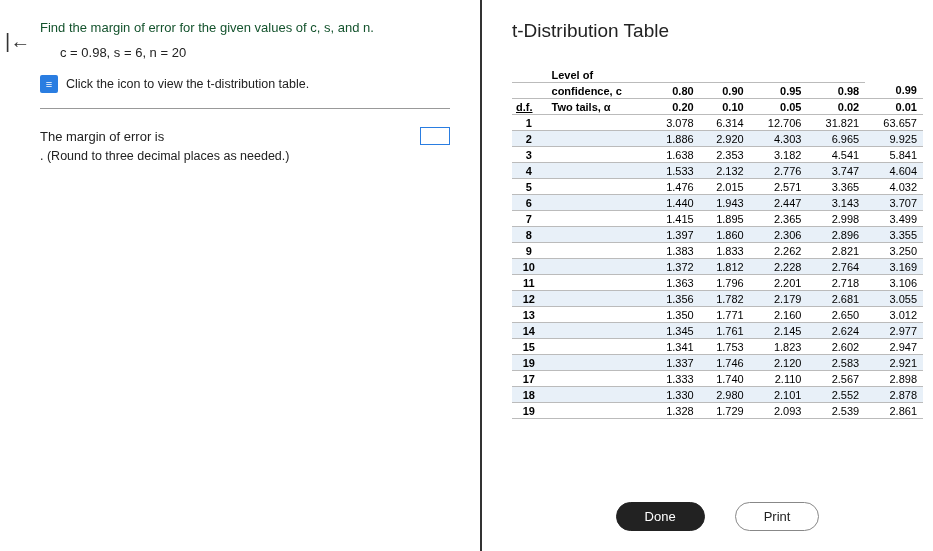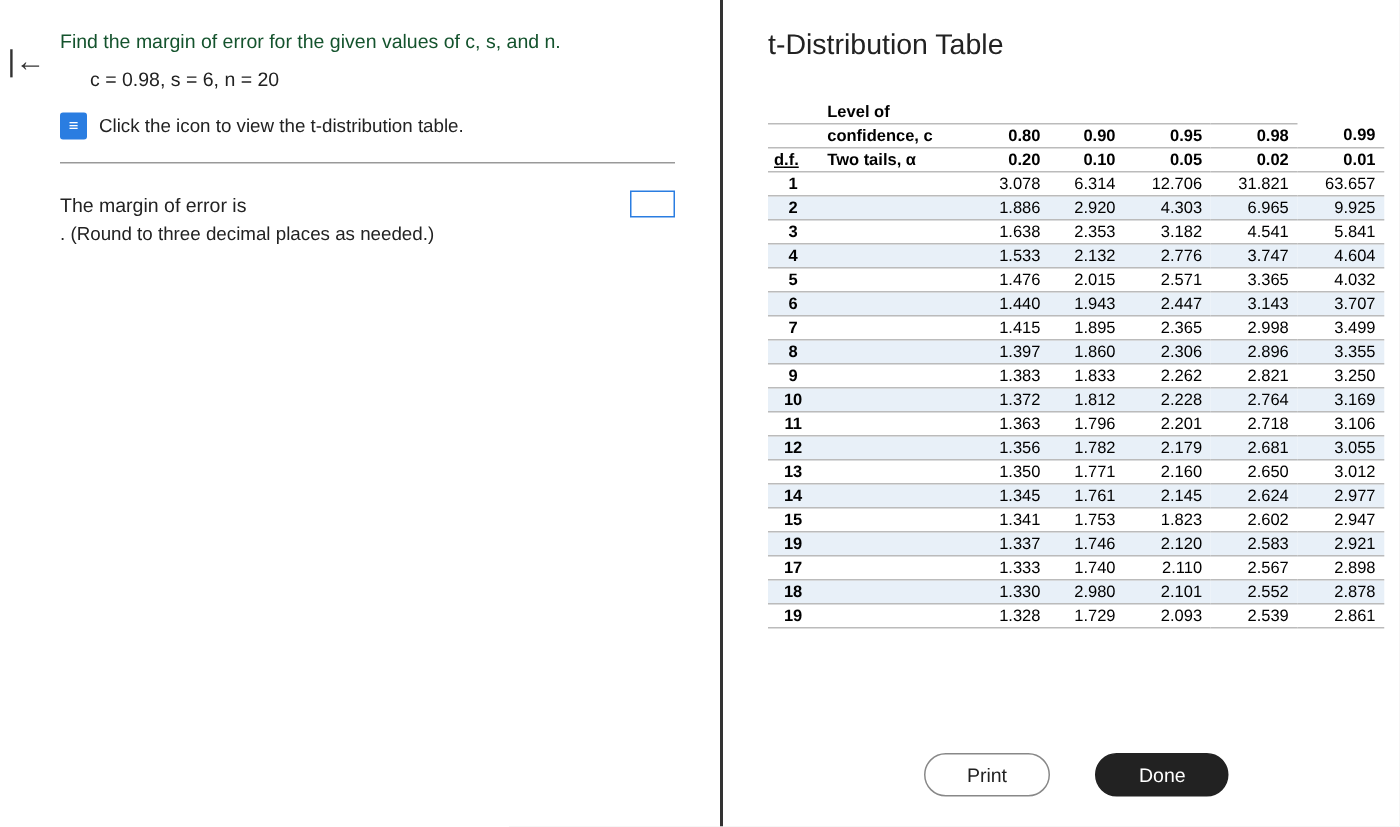--- a/index.html
+++ b/index.html
@@ -251,17 +251,17 @@
               <td>1.328</td>
               <td>1.729</td>
               <td>2.093</td>
               <td>2.539</td>
               <td>2.861</td>
             </tr>
           </tbody>
       </table>
     </div>
     <div class="button-row">
+      <button class="btn btn-done">Done</button>
       <button class="btn btn-print">Print</button>
-      <button class="btn btn-done">Done</button>
     </div>
   </div>
 </div>
 
 </body></html>

